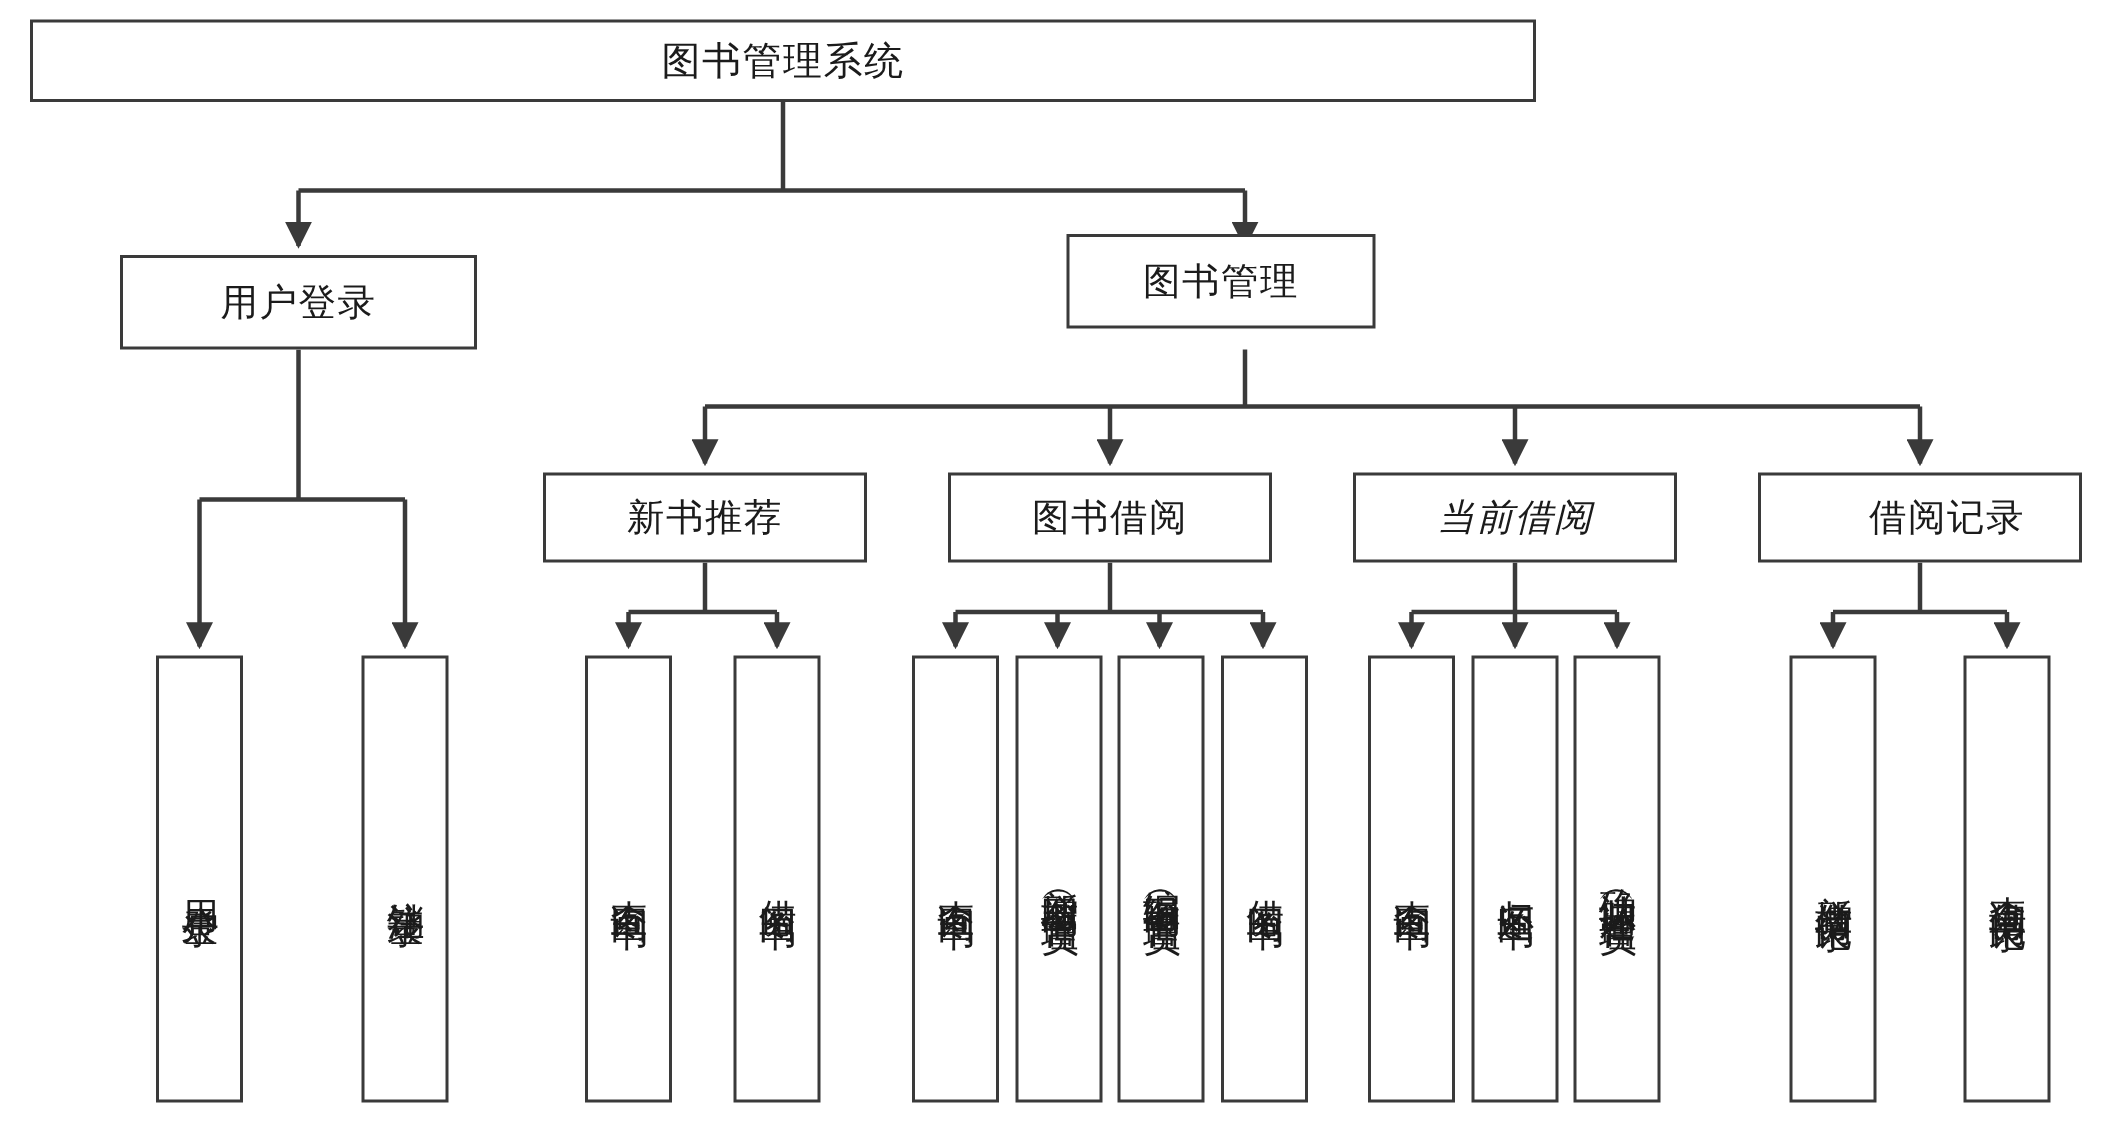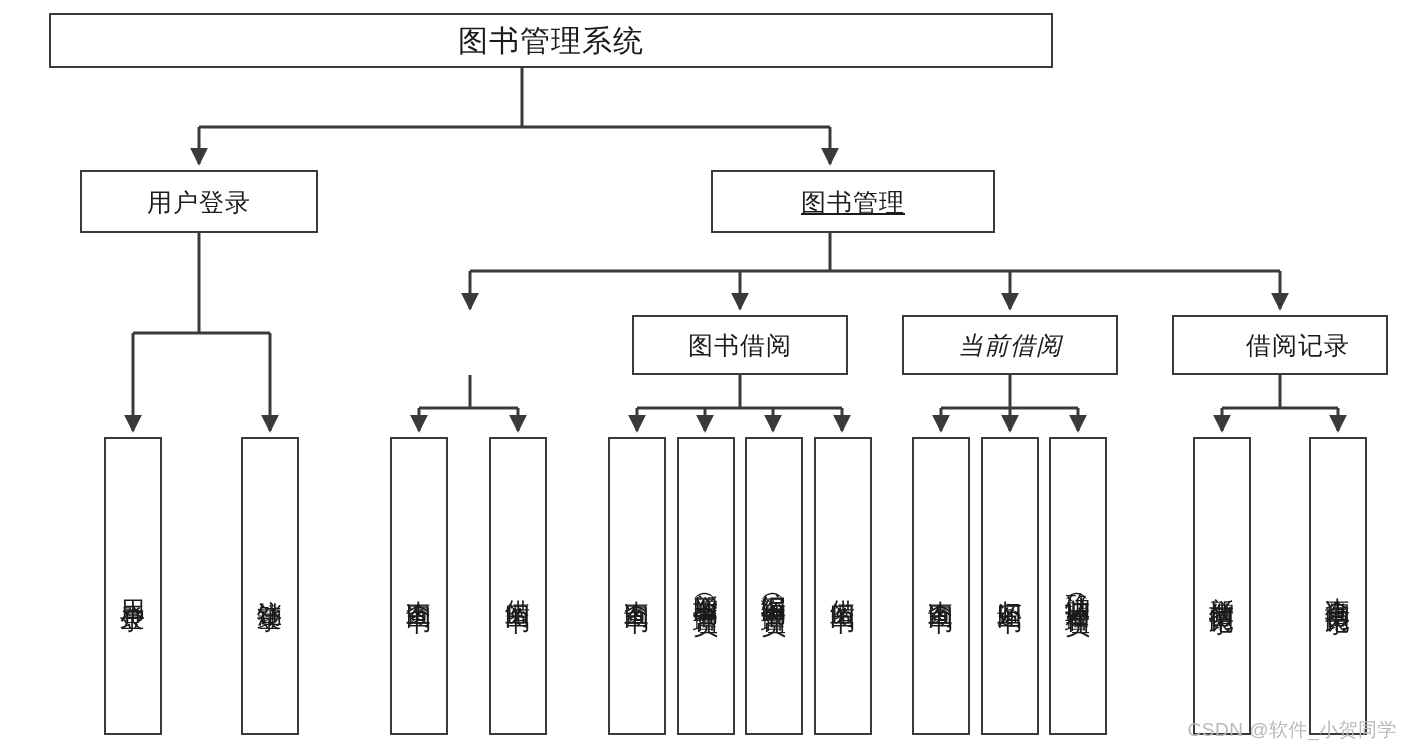--- a/index.html
+++ b/index.html
@@ -51,22 +51,21 @@
     align-items: center;
     justify-content: center;
   }
   .node.vert .nlabel {
     writing-mode: vertical-rl;
     text-orientation: upright;
     display: block;
     max-height: 100%;
   }
   .node.root {
-    font-size: 30px;
-    margin-left: 29px;
+    font-size: 26px;
   }
   .watermark {
     position: absolute;
     right: 8px;
     bottom: 4px;
     font-size: 19px;
     color: #b9b9b9;
     letter-spacing: 0.5px;
     white-space: nowrap;
   }
@@ -127,24 +126,27 @@
   </svg>
 
   <div class="node horiz root" style="left:20px; top:13px; width:1004px; height:55px;">
     <span class="nlabel">图书管理系统</span>
   </div>
 
   <div class="node horiz" style="left:80px; top:170px; width:238px; height:63px;">
     <span class="nlabel">用户登录</span>
   </div>
 
-  <div class="node horiz" style="left:711px; top:170px; width:284px; height:63px;text-decoration:underline;">
+  <div class="node horiz" style="left:711px; top:156px; width:206px; height:63px;">
     <span class="nlabel">图书管理</span>
   </div>
 
+  <div class="node horiz" style="left:362px; top:315px; width:216px; height:60px;">
+    <span class="nlabel">新书推荐</span>
+  </div>
 
   <div class="node horiz" style="left:632px; top:315px; width:216px; height:60px;justify-content:center;">
     <span class="nlabel">图书借阅</span>
   </div>
 
   <div class="node horiz" style="left:902px; top:315px; width:216px; height:60px;font-style:italic;">
     <span class="nlabel">当前借阅</span>
   </div>
 
   <div class="node horiz" style="left:1172px; top:315px; width:216px; height:60px;padding-left:36px;">
@@ -196,15 +198,14 @@
   </div>
 
   <div class="node vert" style="left:1193px; top:437px; width:58px; height:298px;">
     <span class="nlabel">新增借阅记录</span>
   </div>
 
   <div class="node vert" style="left:1309px; top:437px; width:58px; height:298px;">
     <span class="nlabel">查询借阅记录</span>
   </div>
 
-  <div class="watermark">CSDN @软件_小贺同学</div>
 
 </div>
 
 </body></html>

